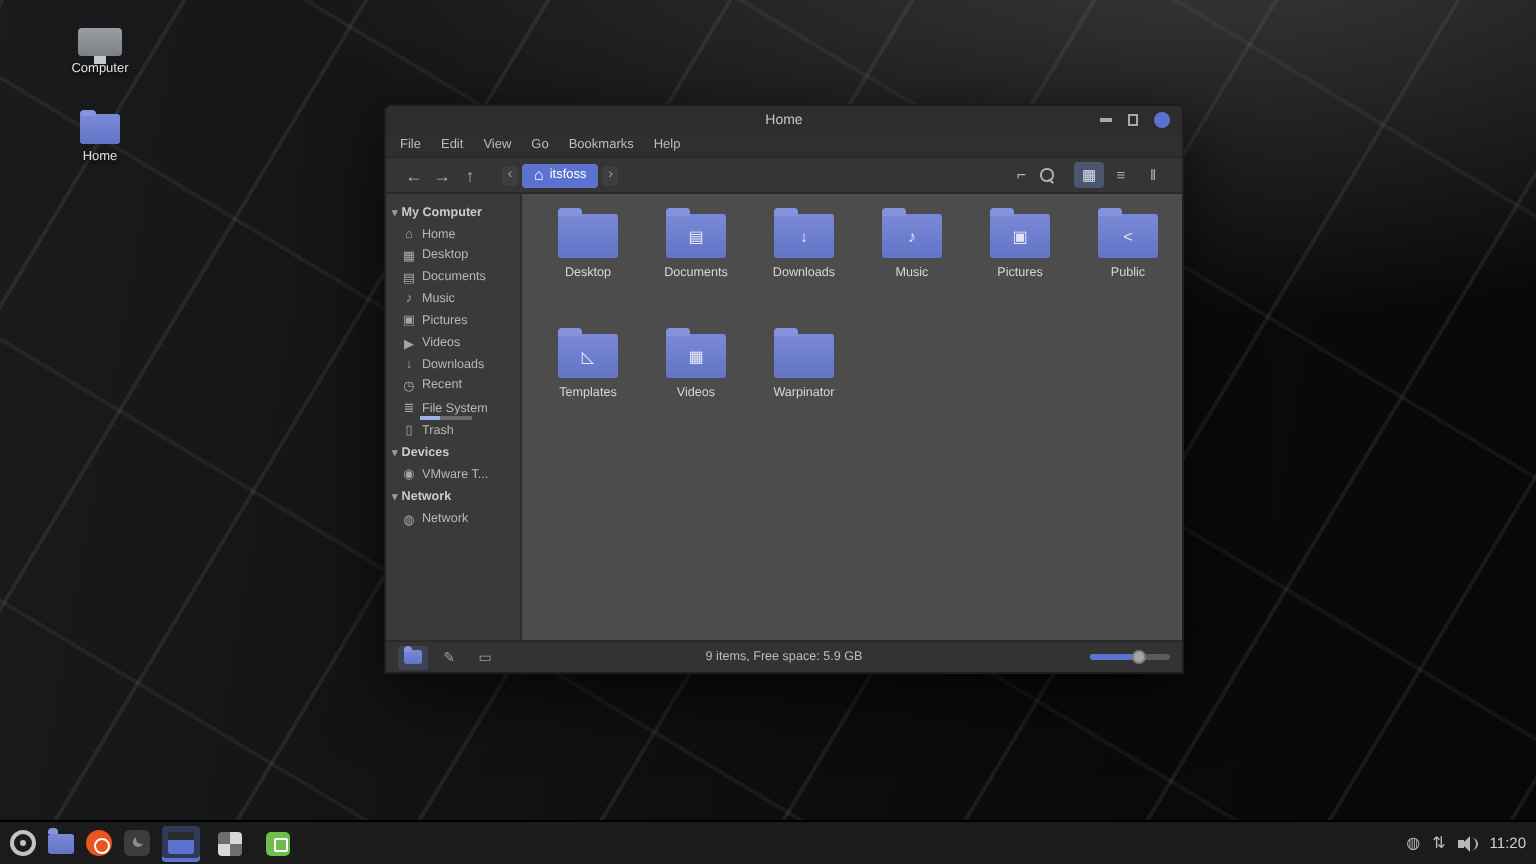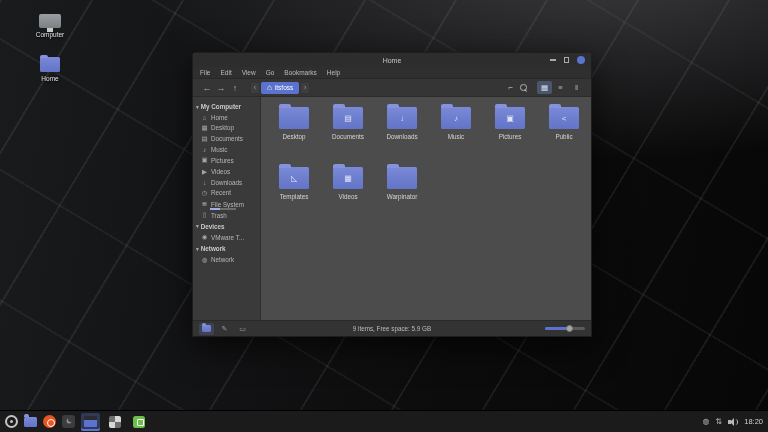--- a/index.html
+++ b/index.html
@@ -345,15 +345,15 @@
     <span class="win-btn">
       <span class="wb-green"></span>
     </span>
   </div>
   <div class="tb-right">
     <span class="tray-glyph">◍</span>
     <span class="tray-glyph">⇅</span>
     <span class="speaker">
         <span class="spk-wave"></span>
       </span>
-    <span class="clock">18:20</span>
+    <span class="clock">11:20</span>
   </div>
 </div>
 
 </body></html>

